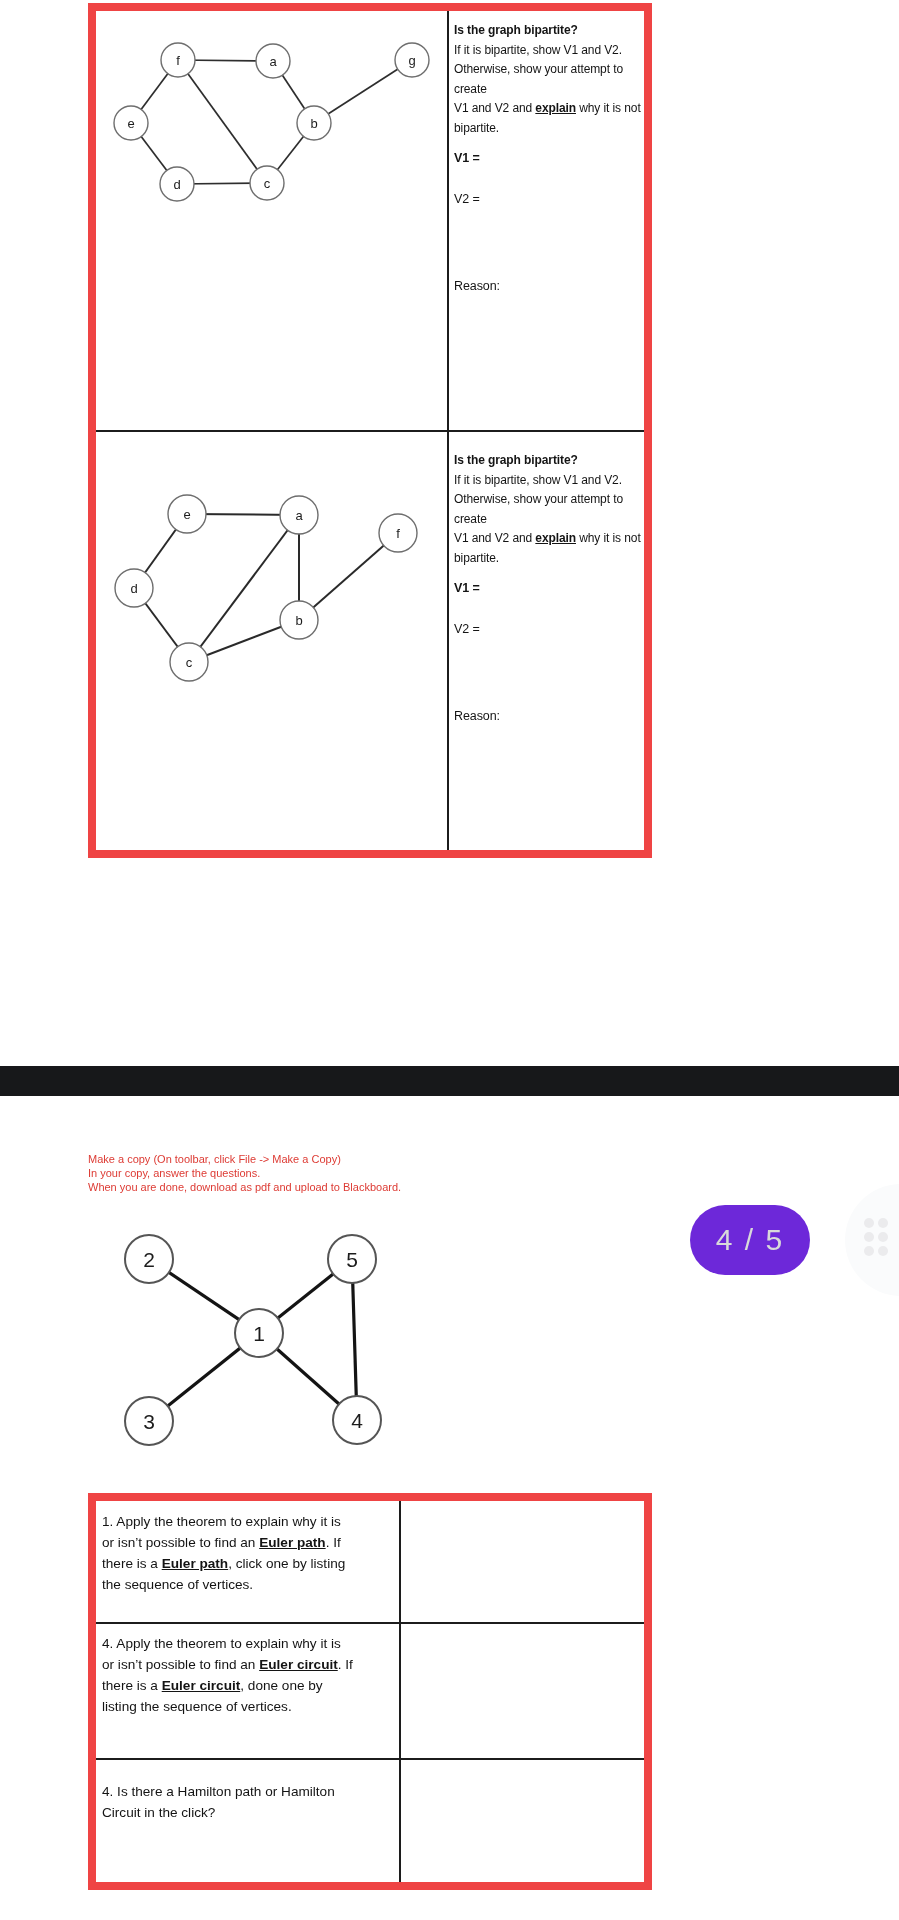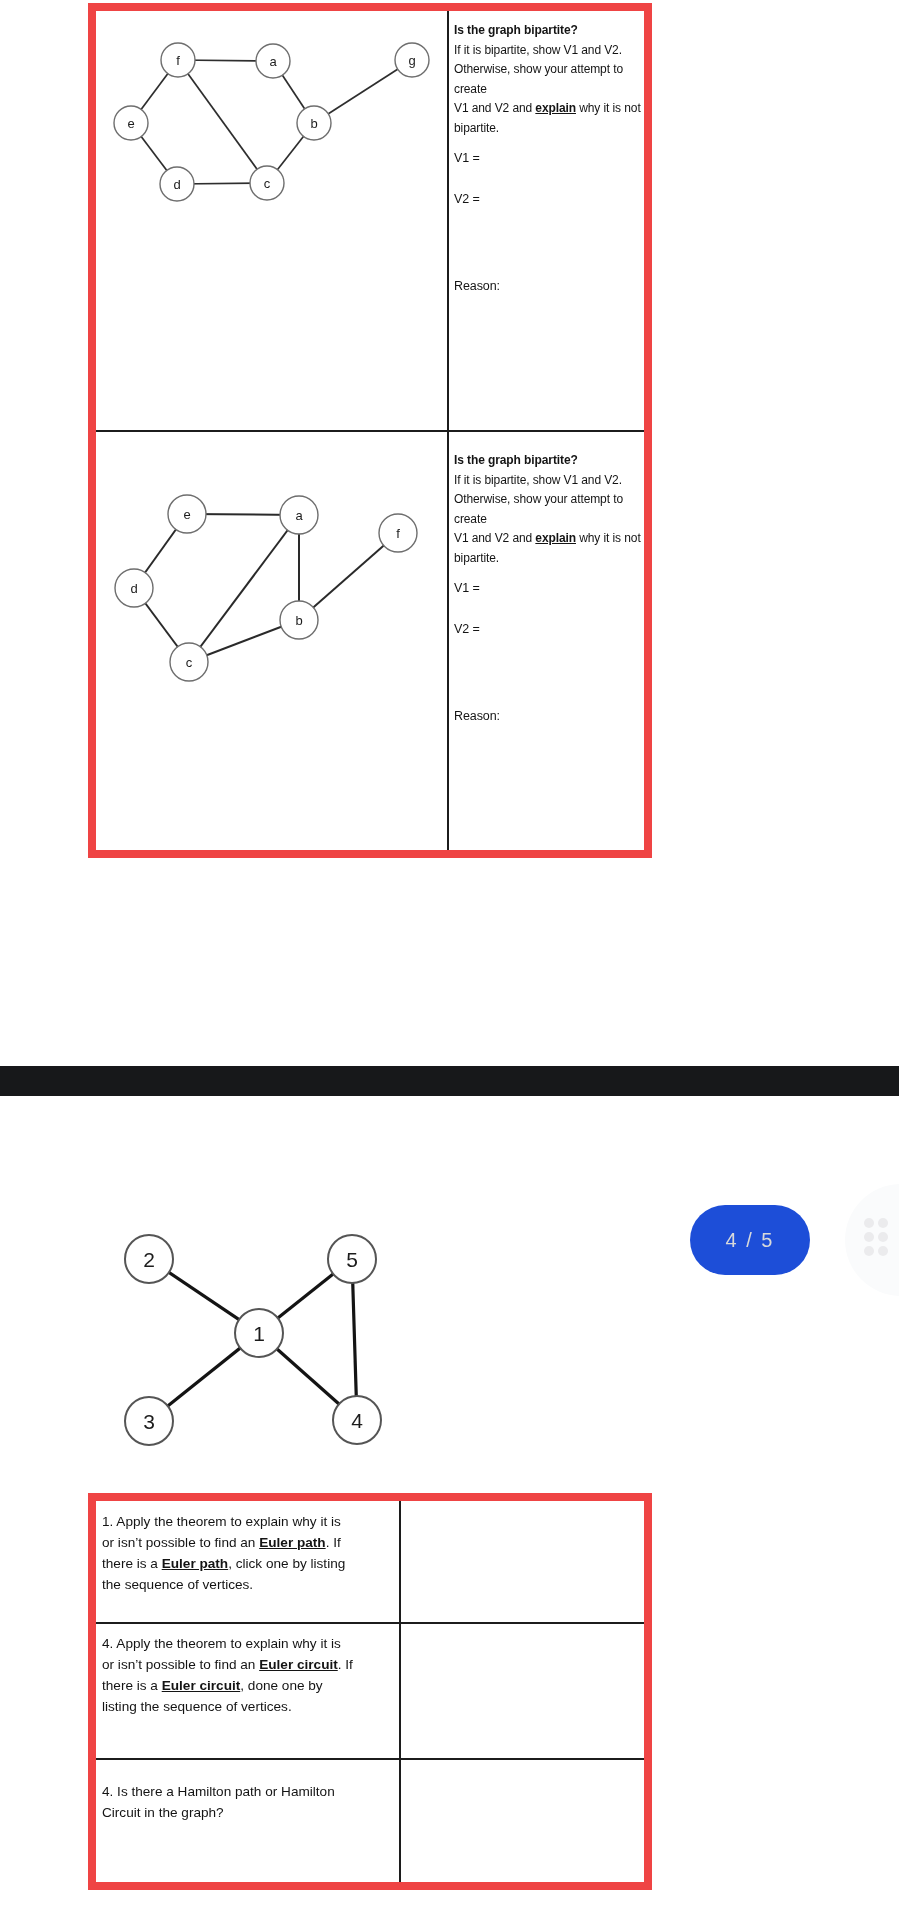--- a/index.html
+++ b/index.html
@@ -16,34 +16,34 @@
   #table-euler .hline.r1 {top:121px;}
   #table-euler .hline.r2 {top:257px;}
   .qcell {position:absolute; left:358px; width:202px; height:385px;
           font-size:12px; line-height:19.6px; letter-spacing:-0.1px;}
   .qcell.r1 {top:10px;}
   .qcell.r2 {top:440px;}
   .qtitle {font-weight:bold;}
   .b {font-weight:bold;}
   .u {text-decoration:underline;}
   .vlabel {position:absolute; left:0; font-size:12.5px;}
-  .vlabel.v1 {top:128px;}
+  .vlabel.v1 {top:128px;font-weight:bold;}
   .vlabel.v2 {top:169px;}
   .vlabel.reason {top:256px;}
   .ecell {position:absolute; left:6px; width:294px; font-size:13.6px; line-height:21px;}
   .ecell div {white-space:nowrap;}
   .ecell.r1 {top:10px;}
   .ecell.r2 {top:132px;}
   .ecell.r3 {top:280px;}
   .gsvg {position:absolute;}
   .page-sep {position:absolute; left:0; top:1066px; width:899px; height:30px; background:#17181a;}
   .instructions {position:absolute; left:88px; top:1152px; color:#dd3b34; font-size:11px; line-height:14px;}
   .pagepill {position:absolute; left:690px; top:1205px; width:120px; height:70px; border-radius:35px;
-             background:#1d4ed8; display:flex; align-items:center; justify-content:center;
-             color:#d8d9da; font-size:20px; letter-spacing:2px;}
+             background:#6d28d9; display:flex; align-items:center; justify-content:center;
+             color:#d8d9da; font-size:30px; letter-spacing:2px;}
   .gridbtn-bg {position:absolute; left:845px; top:1184px; width:112px; height:112px; border-radius:50%;
                background:#fafbfc;}
   .gridbtn {position:absolute; left:864px; top:1218px; display:grid;
             grid-template-columns:10px 10px; grid-auto-rows:10px; gap:4px; cursor:pointer;}
   .gridbtn .dot {width:10px; height:10px; border-radius:50%; background:#ebebed;}
 </style>
 </head>
 <body>
 
 <div class="screen">
@@ -120,20 +120,25 @@
       <circle cx="134" cy="588" r="19" fill="#ffffff" stroke="#6e6e6e" stroke-width="1.4"></circle>
       <text x="134" y="592.68" text-anchor="middle" font-family="&quot;Liberation Sans&quot;, sans-serif" font-size="13" fill="#1c1c1c">d</text>
       <circle cx="299" cy="620" r="19" fill="#ffffff" stroke="#6e6e6e" stroke-width="1.4"></circle>
       <text x="299" y="624.68" text-anchor="middle" font-family="&quot;Liberation Sans&quot;, sans-serif" font-size="13" fill="#1c1c1c">b</text>
       <circle cx="189" cy="662" r="19" fill="#ffffff" stroke="#6e6e6e" stroke-width="1.4"></circle>
       <text x="189" y="666.68" text-anchor="middle" font-family="&quot;Liberation Sans&quot;, sans-serif" font-size="13" fill="#1c1c1c">c</text>
     </svg>
 
   <div class="page-sep"></div>
 
+  <div class="instructions">
+    <div>Make a copy (On toolbar, click File -&gt; Make a Copy)</div>
+    <div>In your copy, answer the questions.</div>
+    <div>When you are done, download as pdf and upload to Blackboard.</div>
+  </div>
 
   <div class="pagepill">
     <span>4 / 5</span>
   </div>
   <div class="gridbtn-bg"></div>
   <div class="gridbtn">
     <span class="dot"></span>
       <span class="dot"></span>
     <span class="dot"></span>
       <span class="dot"></span>
@@ -171,21 +176,21 @@
         <div><span>the sequence of vertices.</span></div>
       </div>
     <div class="ecell r2">
         <div><span>4. Apply the theorem to explain why it is</span></div>
         <div><span>or isn’t possible to find an </span><span class="b u">Euler circuit</span><span>. If</span></div>
         <div><span>there is a </span><span class="b u">Euler circuit</span><span>, done one by</span></div>
         <div><span>listing the sequence of vertices.</span></div>
       </div>
     <div class="ecell r3">
         <div><span>4. Is there a Hamilton path or Hamilton</span></div>
-        <div><span>Circuit in the graph?</span></div>
+        <div><span>Circuit in the click?</span></div>
       </div>
 
     <div style="position:absolute; left:305px; top:0; width:255px; height:121px;"></div>
     <div style="position:absolute; left:305px; top:123px; width:255px; height:134px;"></div>
     <div style="position:absolute; left:305px; top:259px; width:255px; height:134px;"></div>
   </div>
 
 </div>
 
 </body></html>

